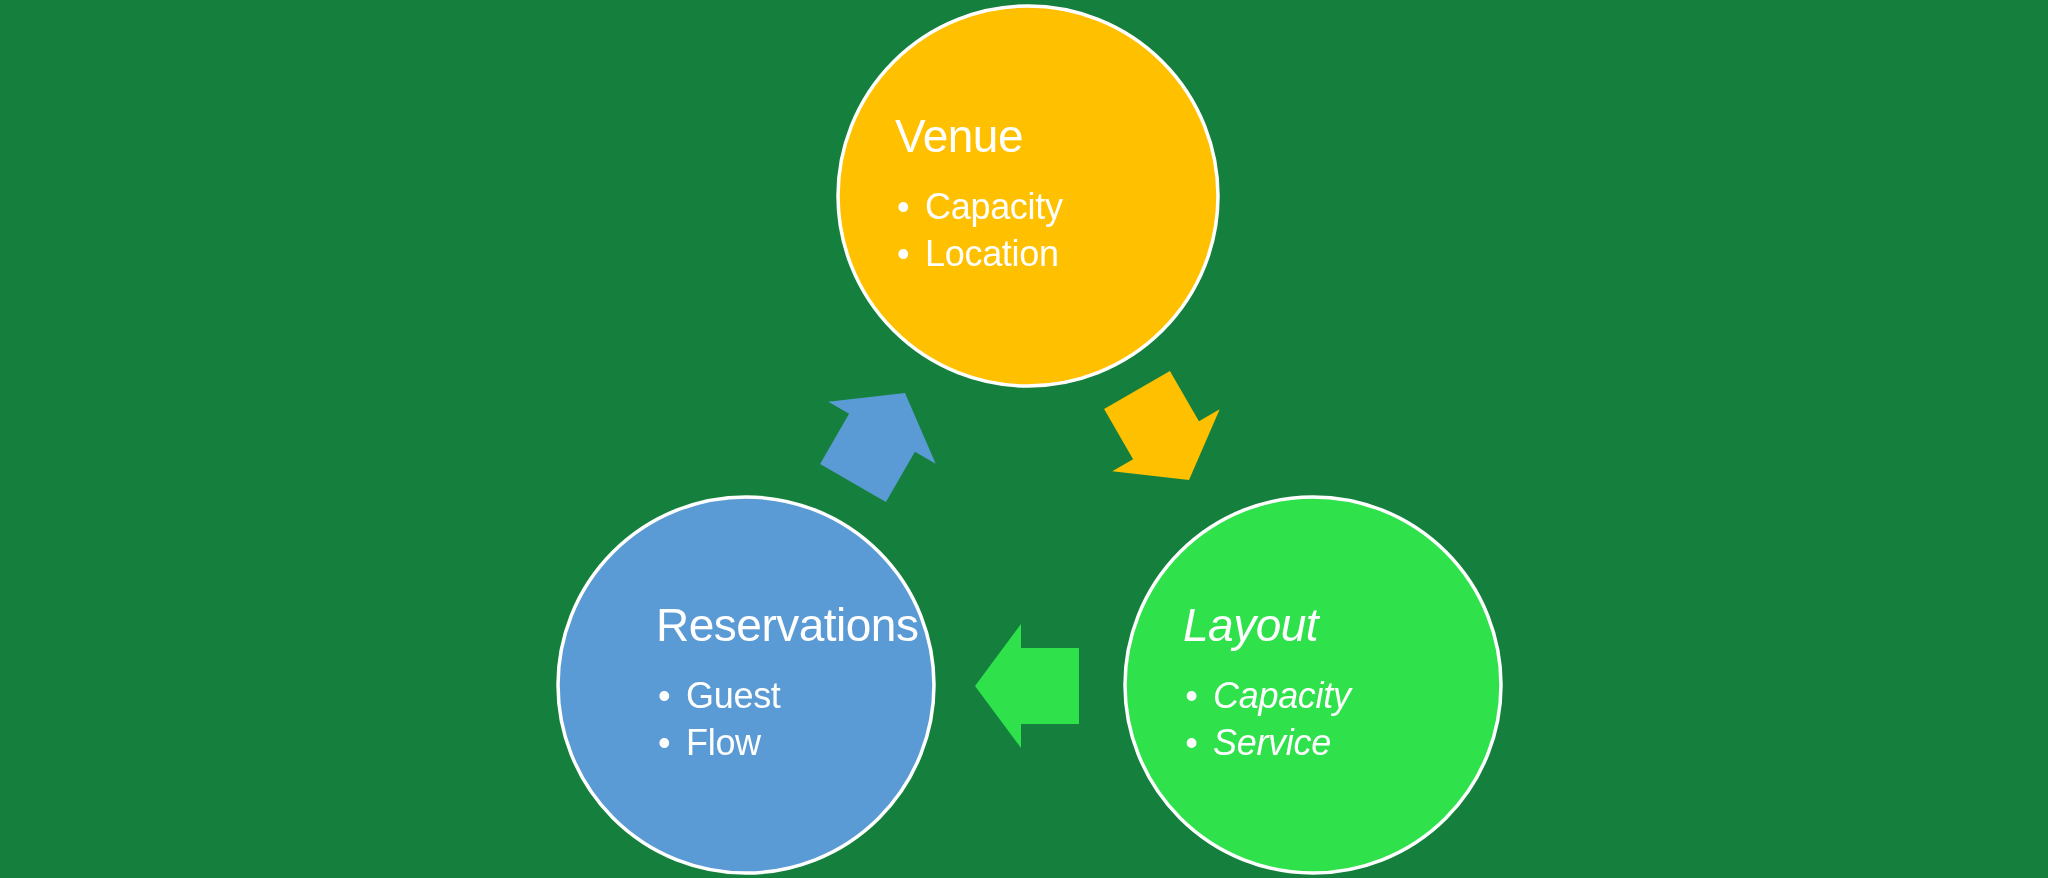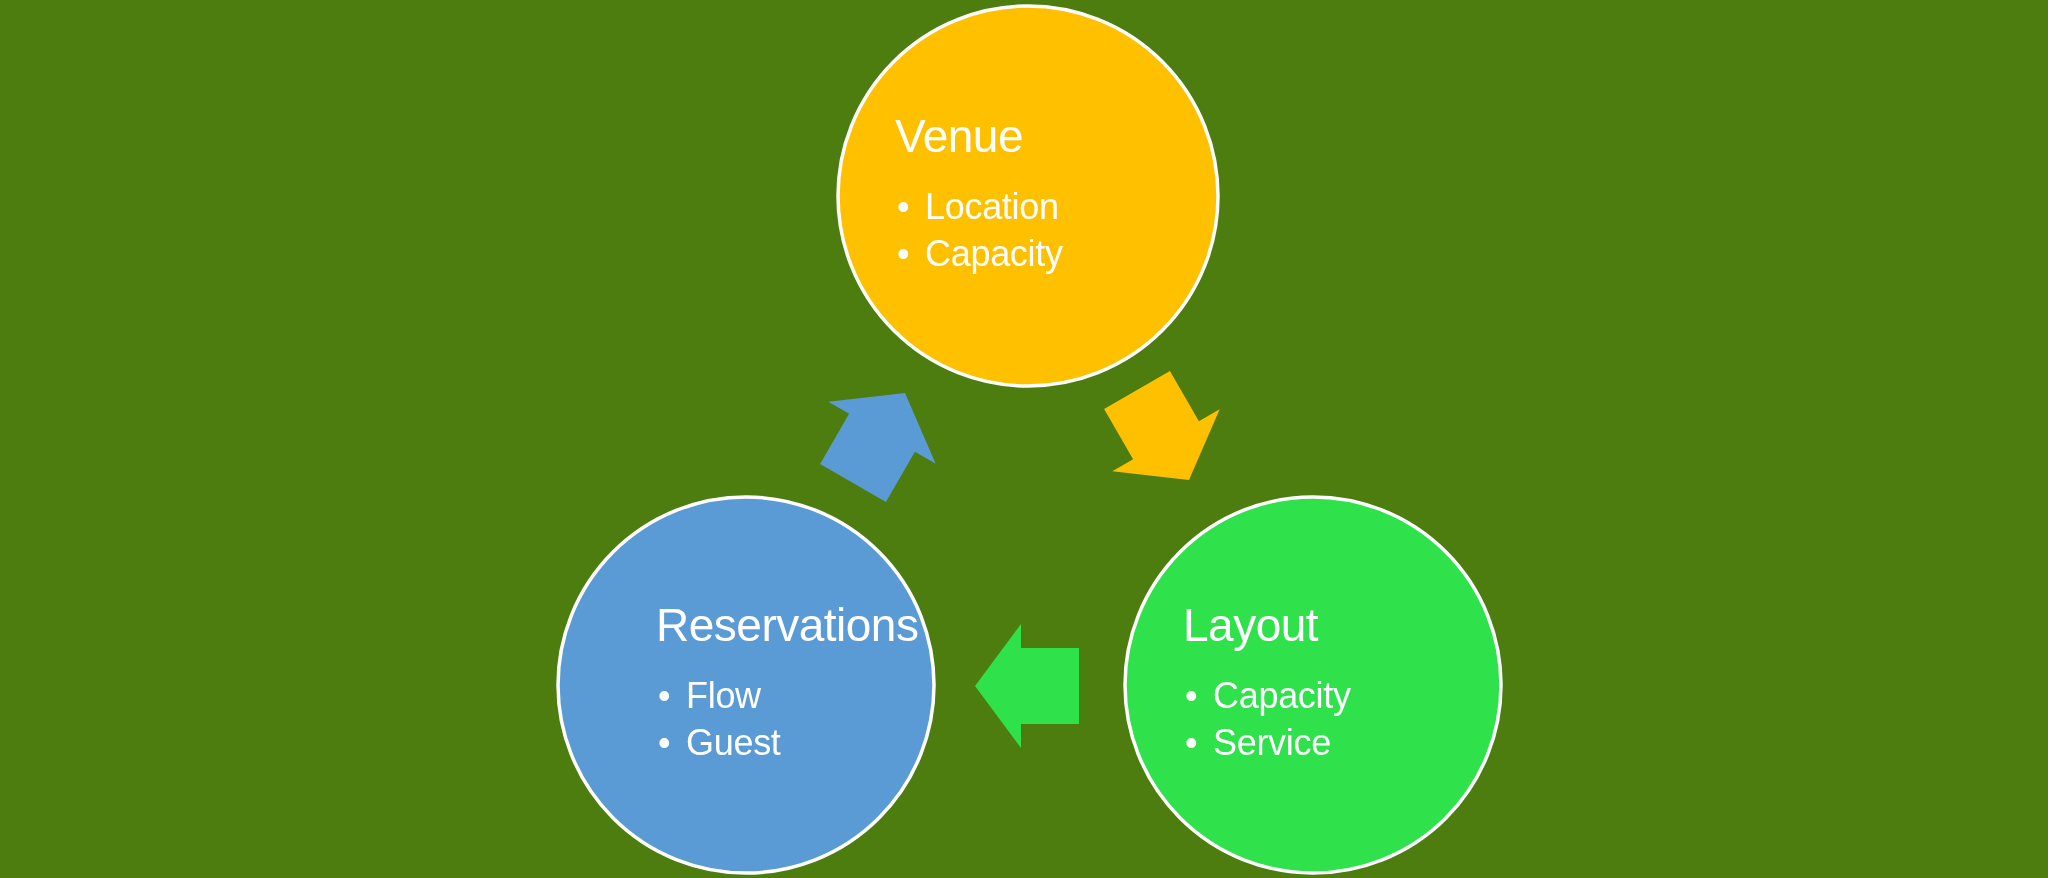--- a/index.html
+++ b/index.html
@@ -4,21 +4,21 @@
 <style>
   html, body {
     margin: 0;
     padding: 0;
     background: #000000;
   }
   .canvas {
     position: relative;
     width: 2048px;
     height: 878px;
-    background: #4d7c0f;
+    background: #15803d;
     overflow: hidden;
     font-family: "Liberation Sans", sans-serif;
   }
   svg.layer {
     position: absolute;
     left: 0;
     top: 0;
   }
   .node-text {
     position: absolute;
@@ -44,21 +44,21 @@
     padding-left: 30px;
     letter-spacing: -0.3px;
   }
   .node-bullets li::before {
     content: "\2022";
     position: absolute;
     left: 2px;
   }
   .text-venue        { left: 895px;  top: 108px; }
   .text-reservations { left: 612px;  top: 597px; margin-left: 44px; }
-  .text-layout       { left: 1183px; top: 597px; }
+  .text-layout       { left: 1183px; top: 597px; font-style: italic; }
 </style>
 </head>
 <body>
 
 <div class="canvas">
 
   <svg class="layer" width="2048" height="878" viewBox="0 0 2048 878">
 
     <polygon points="-52,-38 6,-38 6,-62 52,0 6,62 6,38 -52,38" transform="translate(1163,435) rotate(60)" stroke="none" fill="#FFC000"></polygon>
 
@@ -69,30 +69,30 @@
     <circle cx="1028" cy="196" r="190" stroke="#ffffff" stroke-width="3.5" fill="#FFC000"></circle>
 
     <circle cx="1313" cy="685" r="188" stroke="#ffffff" stroke-width="3.5" fill="#2FE24C"></circle>
 
     <circle cx="746" cy="685" r="188" stroke="#ffffff" stroke-width="3.5" fill="#5B9BD5"></circle>
   </svg>
 
   <div class="node-text text-venue">
     <div class="node-title">Venue</div>
     <ul class="node-bullets">
+      <li>Capacity</li>
       <li>Location</li>
-      <li>Capacity</li>
     </ul>
   </div>
 
   <div class="node-text text-reservations">
     <div class="node-title">Reservations</div>
     <ul class="node-bullets">
+      <li>Guest</li>
       <li>Flow</li>
-      <li>Guest</li>
     </ul>
   </div>
 
   <div class="node-text text-layout">
     <div class="node-title">Layout</div>
     <ul class="node-bullets">
       <li>Capacity</li>
       <li>Service</li>
     </ul>
   </div>

